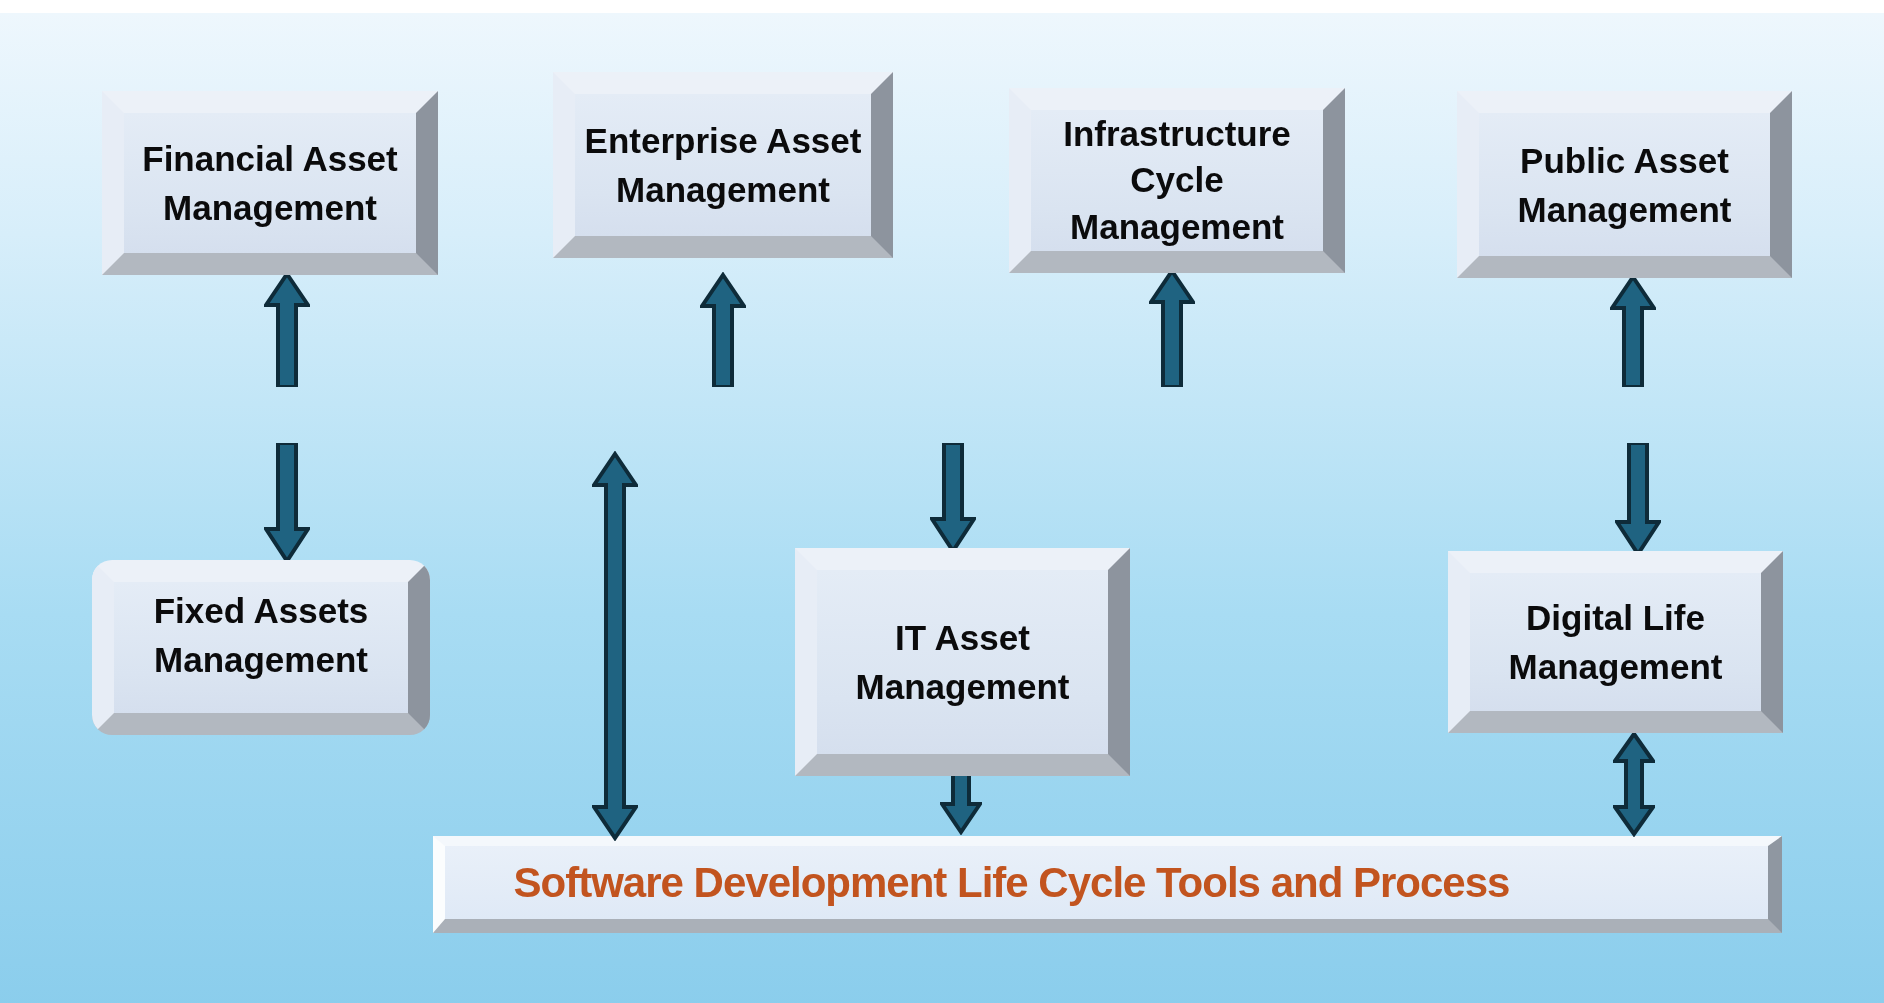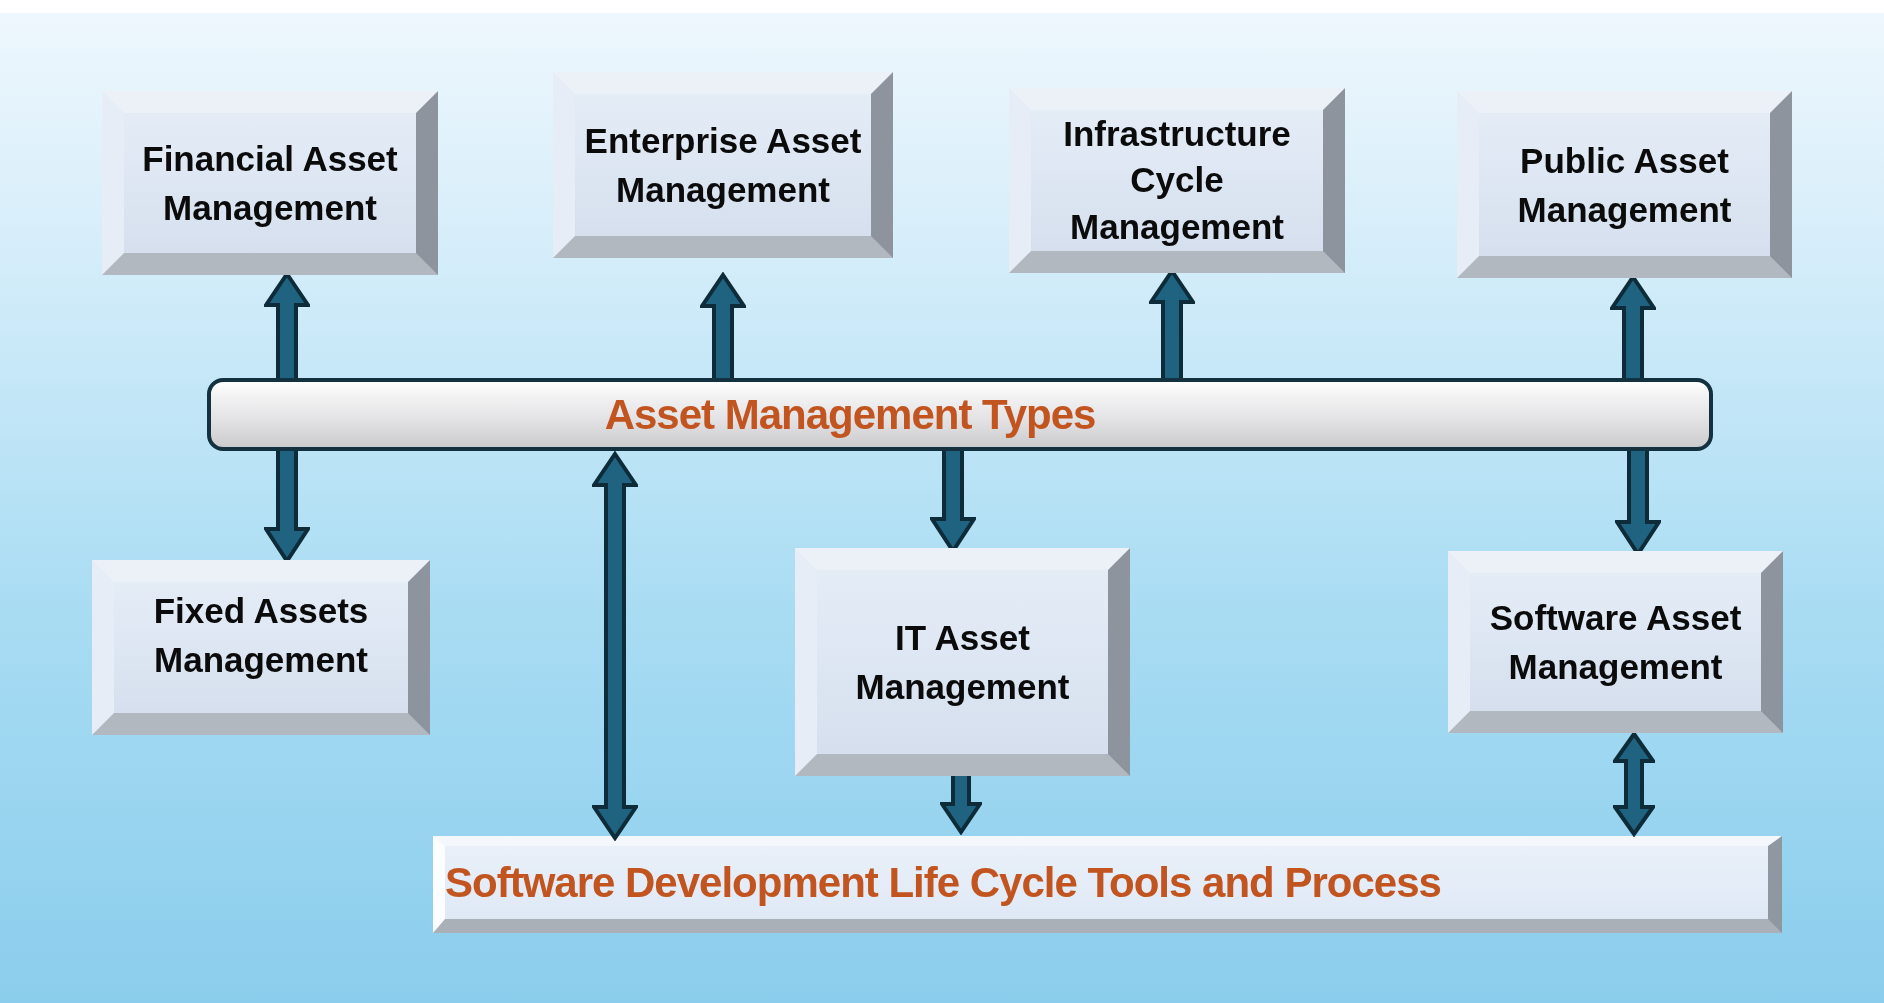--- a/index.html
+++ b/index.html
@@ -19,42 +19,42 @@
     border-width:22px;
     border-color:#ecf1f8 #8d949e #b2b8c0 #e7edf6;
     background:linear-gradient(180deg,#e4ecf6 0%,#dae4f1 70%,#d5dfee 100%);
     display:flex; align-items:center; justify-content:center;
     text-align:center;
     font-weight:bold; font-size:35px; line-height:1.4;
     color:#0b0b0c;
     white-space:pre-line;
     z-index:5;
   }
-  .box-fixed-align { align-items:flex-start; padding-top:4px; }
+  .box-fixed-align { align-items:flex-start; padding-top:4px;border-radius:20px; }
   
   .types-bar {
     position:absolute; left:207px; top:365px; width:1506px; height:73px;
     box-sizing:border-box;
     border:4px solid #13313f; border-radius:16px;
     background:linear-gradient(180deg,#ffffff 0%,#f3f3f4 20%,#e4e4e6 55%,#cccccf 100%);
     display:flex; align-items:center; justify-content:center;
     padding-right:220px;
     font-weight:bold; font-size:42px; letter-spacing:-1px;
     color:#c2541f;
     z-index:4;
   }
   
   .sdlc-bar {
     position:absolute; left:433px; top:823px; width:1349px; height:97px;
     box-sizing:border-box;
     border-style:solid;
     border-width:10px 14px 14px 12px;
     border-color:#f4f8fc #8f97a1 #aab0b8 #fbfdfe;
     background:linear-gradient(180deg,#e9f0f9 0%,#dfe9f6 100%);
-    display:flex; align-items:center; 
+    display:flex; align-items:center; justify-content:center;
     padding-right:190px;
     font-weight:bold; font-size:42px; letter-spacing:-1px;
     color:#c2541f;
     z-index:2;
   }
   .arrow { position:absolute; z-index:3; }
   .arrow polygon { fill:#1f6381; stroke:#0e2b39; stroke-width:4; stroke-linejoin:miter; }
 </style>
 </head>
 <body>
@@ -72,34 +72,31 @@
   <div class="box3d" style="left:1009px; top:75px; width:336px; height:185px; line-height:1.32;">
     <span>Infrastructure
 Cycle
 Management</span>
   </div>
   <div class="box3d" style="left:1457px; top:78px; width:335px; height:187px;">
     <span>Public Asset
 Management</span>
   </div>
 
-  <div class="types-bar">
-    <span>Asset Management Types</span>
-  </div>
 
   <div class="box3d box-fixed-align" style="left:92px; top:547px; width:338px; height:175px;">
     <span>Fixed Assets
 Management</span>
   </div>
   <div class="box3d" style="left:795px; top:535px; width:335px; height:228px;">
     <span>IT Asset
 Management</span>
   </div>
   <div class="box3d" style="left:1448px; top:538px; width:335px; height:182px;">
-    <span>Software Asset
+    <span>Digital Life
 Management</span>
   </div>
 
   <div class="sdlc-bar">
     <span>Software Development Life Cycle Tools and Process</span>
   </div>
 
   <svg class="arrow" style="left:264px; top:258px;" width="46" height="116" viewBox="0 0 46 116">
     <polygon points="23,3 44,34 32,34 32,116 14,116 14,34 2,34"></polygon>
   </svg>

